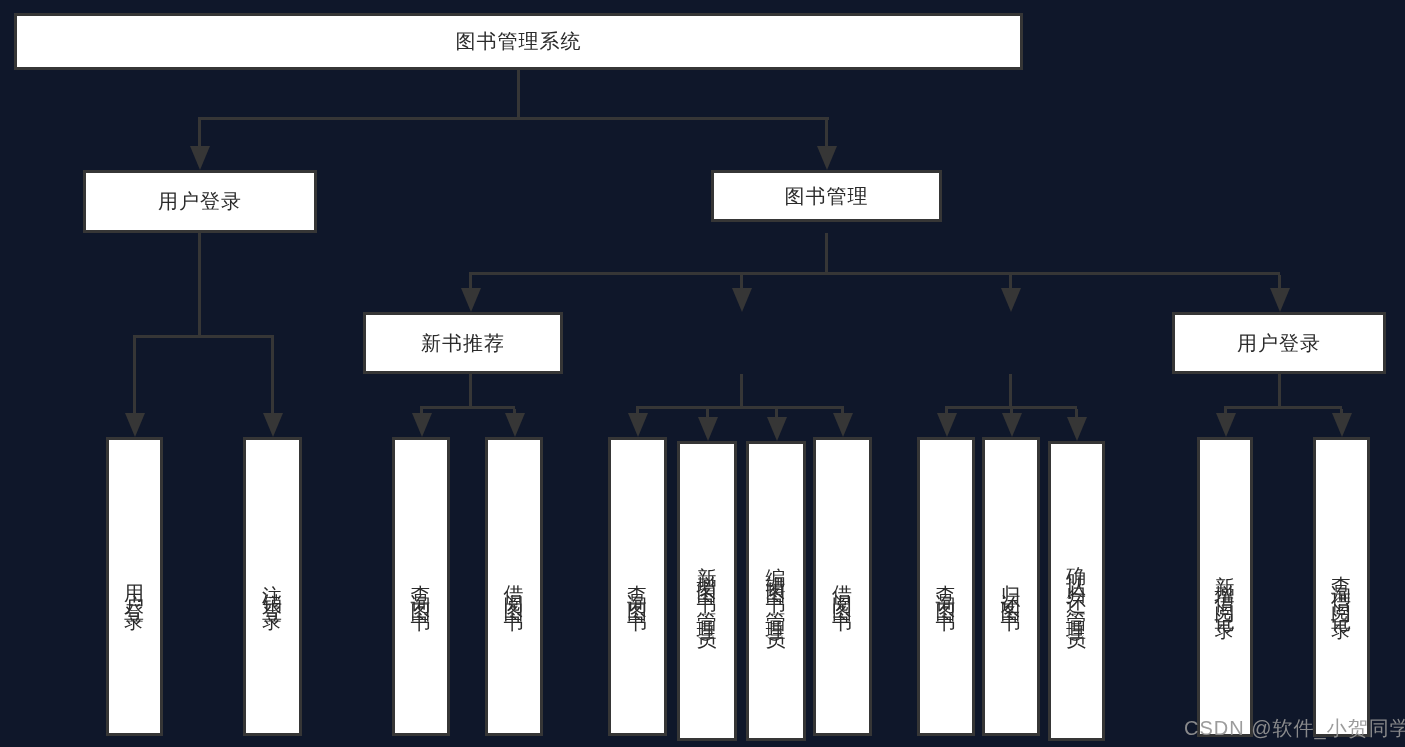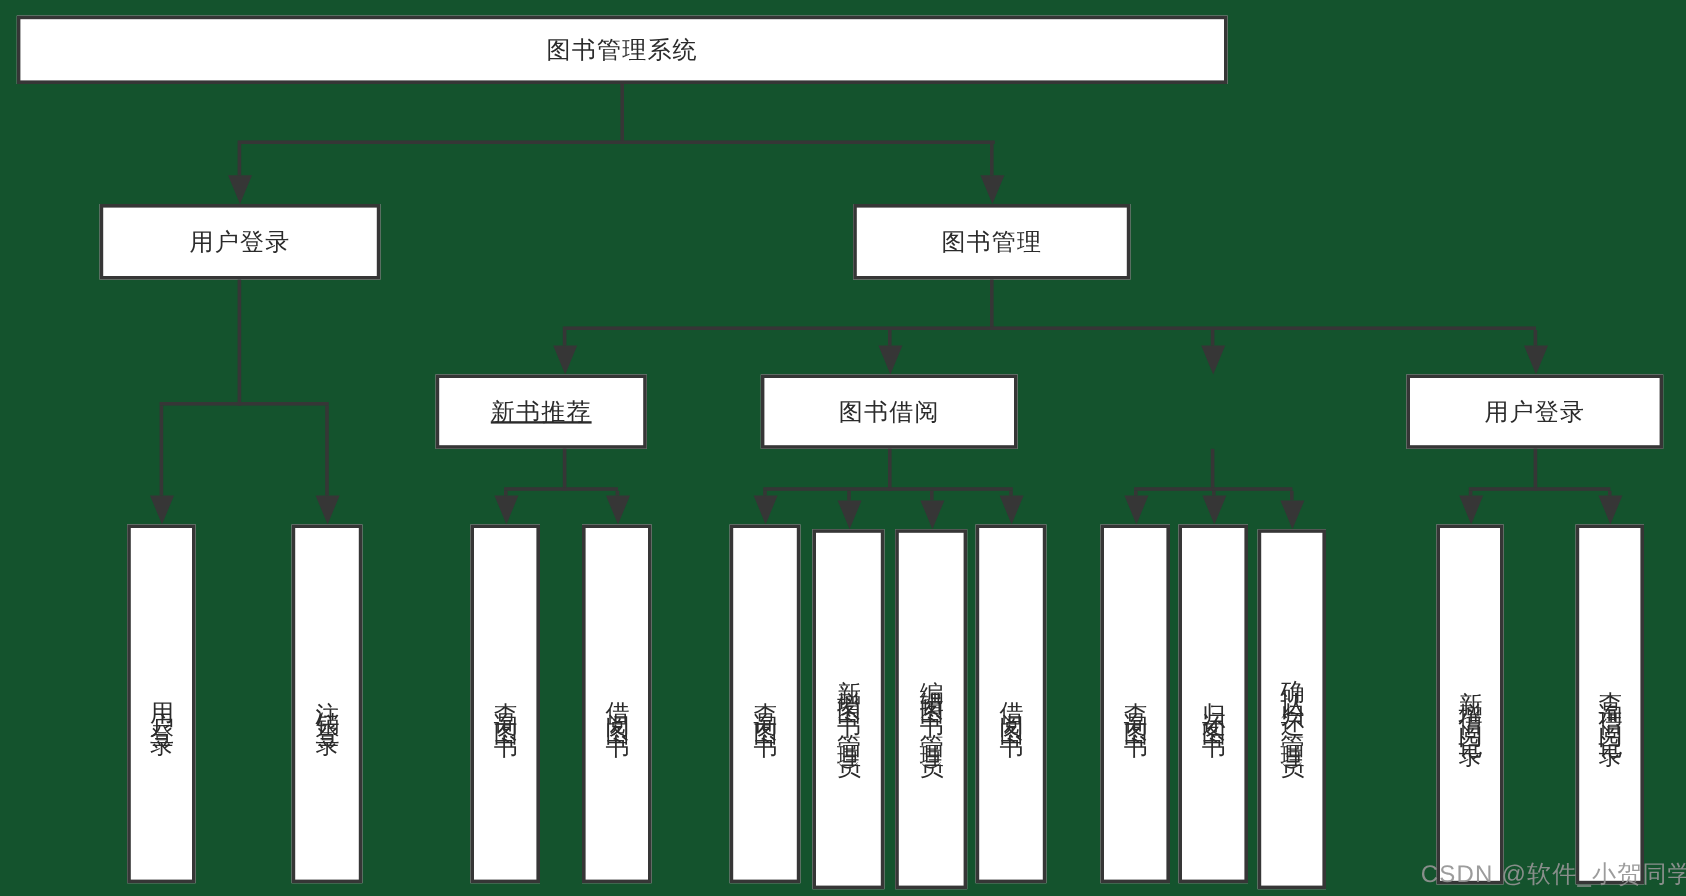--- a/index.html
+++ b/index.html
@@ -3,21 +3,21 @@
 <meta charset="utf-8">
 <style>
   :root{
     --line:#363636;
     --text:#2b2b2b;
   }
   html,body{margin:0;padding:0;background:#ffffff;}
   #canvas{
     position:relative;
     width:1405px;height:747px;
-    background:#14532d;
+    background:#0f172a;
     font-family:"Liberation Sans", sans-serif;
     overflow:hidden;
   }
   .box{
     position:absolute;
     box-sizing:border-box;
     border:3px solid var(--line);
     background:#ffffff;
     display:flex;align-items:center;justify-content:center;
     color:var(--text);
@@ -74,41 +74,38 @@
   </div>
 
   <div class="vline" style="left:517px;top:70px;height:50px;"></div>
   <div class="hline" style="left:198px;top:117px;width:631px;"></div>
   <div class="arr" style="left:198px;top:120px;height:26px;"></div>
   <div class="arr" style="left:825px;top:120px;height:26px;"></div>
 
   <div class="box" style="left:83px;top:170px;width:234px;height:63px;">
     <span>用户登录</span>
   </div>
-  <div class="box" style="left:711px;top:170px;width:231px;height:63px;">
+  <div class="box" style="left:711px;top:170px;width:231px;height:52px;">
     <span>图书管理</span>
   </div>
 
   <div class="vline" style="left:198px;top:233px;height:105px;"></div>
   <div class="hline" style="left:133px;top:335px;width:141px;"></div>
   <div class="arr" style="left:133px;top:338px;height:75px;"></div>
   <div class="arr" style="left:271px;top:338px;height:75px;"></div>
 
   <div class="vline" style="left:825px;top:233px;height:42px;"></div>
   <div class="hline" style="left:469px;top:272px;width:811px;"></div>
   <div class="arr" style="left:469px;top:275px;height:13px;"></div>
   <div class="arr" style="left:740px;top:275px;height:13px;"></div>
   <div class="arr" style="left:1009px;top:275px;height:13px;"></div>
   <div class="arr" style="left:1278px;top:275px;height:13px;"></div>
 
-  <div class="box" style="left:363px;top:312px;width:176px;height:62px;text-decoration:underline;">
+  <div class="box" style="left:363px;top:312px;width:200px;height:62px;">
     <span>新书推荐</span>
-  </div>
-  <div class="box" style="left:634px;top:312px;width:214px;height:62px;">
-    <span>图书借阅</span>
   </div>
   <div class="box" style="left:1172px;top:312px;width:214px;height:62px;">
     <span>用户登录</span>
   </div>
 
   <div class="vline" style="left:469px;top:374px;height:35px;"></div>
   <div class="hline" style="left:420px;top:406px;width:95px;"></div>
   <div class="arr" style="left:420px;top:409px;height:4px;"></div>
   <div class="arr" style="left:513px;top:409px;height:4px;"></div>
 

